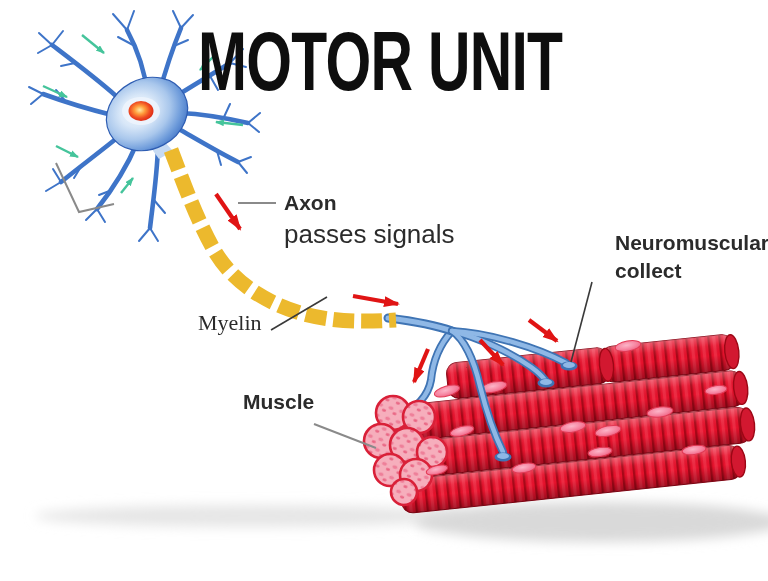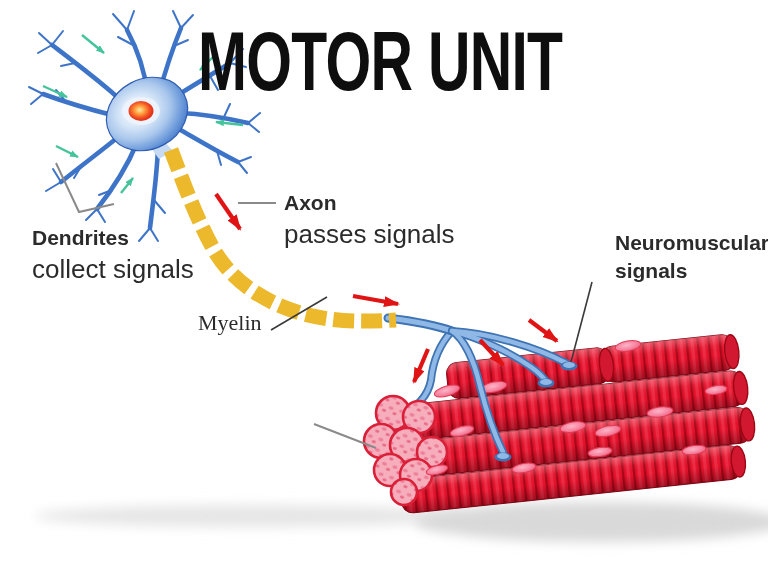--- a/index.html
+++ b/index.html
@@ -221,33 +221,30 @@
     <polyline points="56,163 79,212 114,204" style="stroke:var(--pointer-gray)" stroke-width="2"></polyline>
     <line x1="238" y1="203" x2="276" y2="203" style="stroke:var(--pointer-gray)" stroke-width="2"></line>
     <line x1="271" y1="330" x2="327" y2="297" style="stroke:var(--pointer-dark)" stroke-width="1.6"></line>
     <line x1="592" y1="282" x2="571" y2="362" style="stroke:var(--pointer-dark)" stroke-width="1.6"></line>
     <line x1="314" y1="424" x2="376" y2="448" style="stroke:var(--pointer-gray)" stroke-width="2"></line>
   </g>
 </svg>
 
   <div class="diagram-title">MOTOR UNIT</div>
 
-  <div class="lbl lbl-dendrites">
-    <div class="hd">Dendrites</div>
-    <div class="sub">collect signals</div>
-  </div>
 
   <div class="lbl lbl-axon">
     <div class="hd">Axon</div>
     <div class="sub">passes signals</div>
   </div>
 
   <div class="lbl lbl-myelin">Myelin</div>
 
   <div class="lbl lbl-junction">
     <div class="hd">Neuromuscular</div>
-    <div class="hd">signals</div>
+    <div class="hd">collect</div>
   </div>
 
   <div class="lbl lbl-muscle">
+    <div class="hd">Muscle</div>
   </div>
 
 </div>
 
 </body></html>

